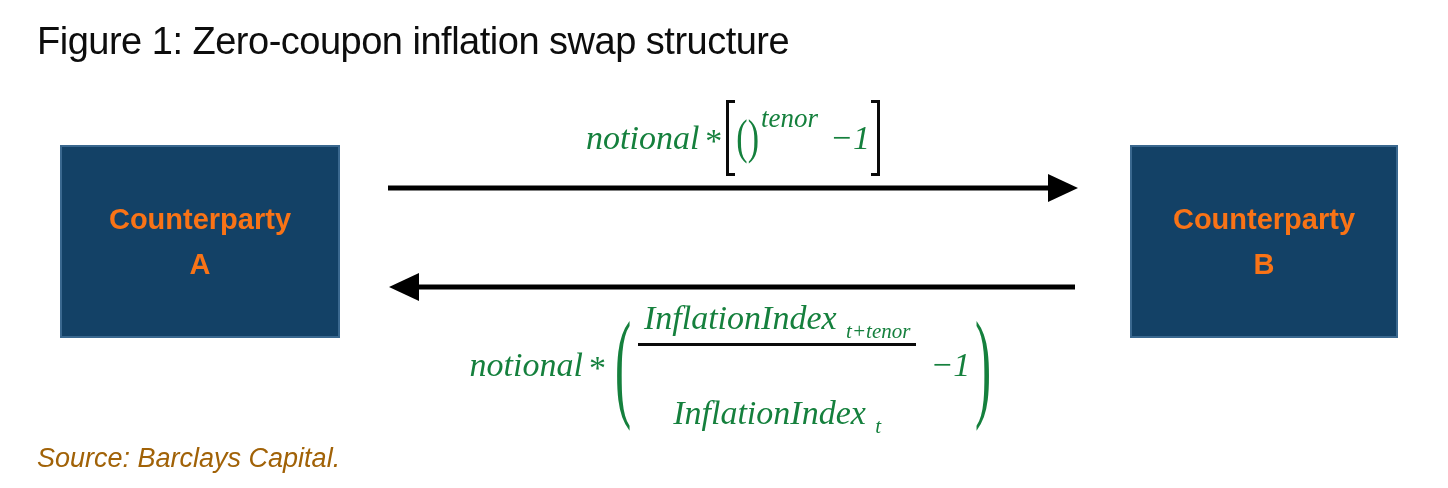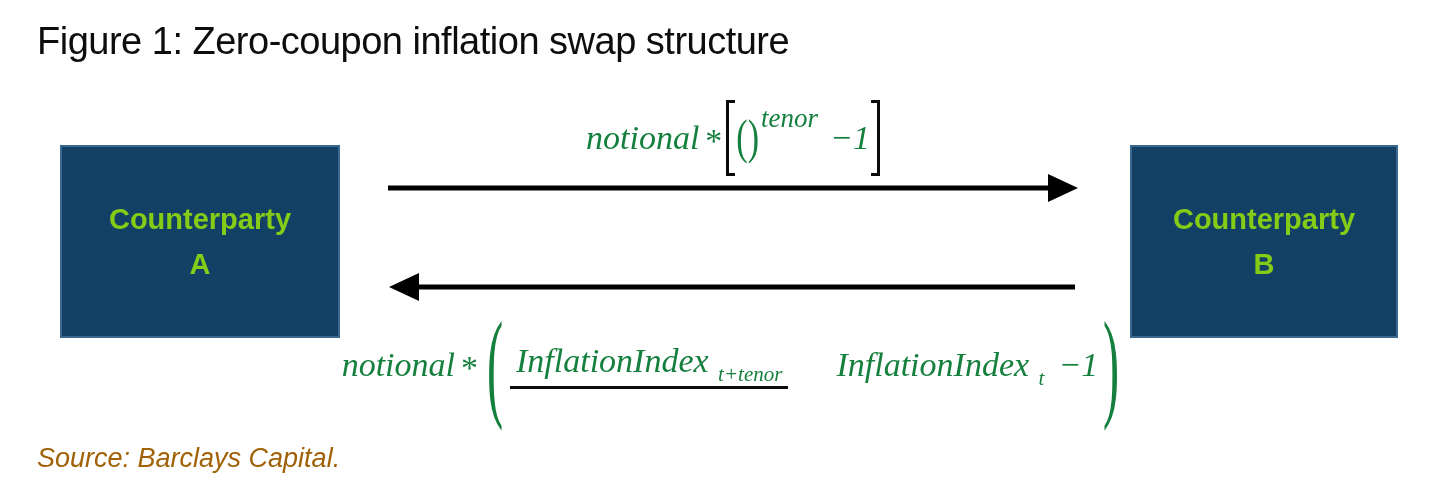--- a/index.html
+++ b/index.html
@@ -26,21 +26,21 @@
     position: absolute;
     left: 0; top: 0;
   }
   .node {
     position: absolute;
     top: 145px;
     height: 193px;
     background: #134166;
     border: 2px solid #3A688F;
     box-sizing: border-box;
-    color: #84cc16;
+    color: #f97316;
     display: flex;
     flex-direction: column;
     align-items: center;
     justify-content: center;
     font-weight: bold;
     font-size: 29px;
     line-height: 45px;
     text-align: center;
   }
   .node-a { left: 60px;  width: 280px; }
@@ -93,21 +93,21 @@
   .paren-lg {
     display: inline-block;
     font-style: normal;
     font-size: 42px;
     transform: scaleY(2.85) scaleX(1.15);
     transform-origin: center;
     margin: 0 6px;
   }
   .frac {
     display: inline-flex;
-    flex-direction: row;
+    flex-direction: column;
     align-items: center;
     margin: 0 2px;
     gap: 48px;
   }
   .frac .num {
     padding: 0 6px 6px 6px;
     border-bottom: 3px solid #0a0a0a;
   }
   .frac .den { padding-top: 0; }
   .sub {

